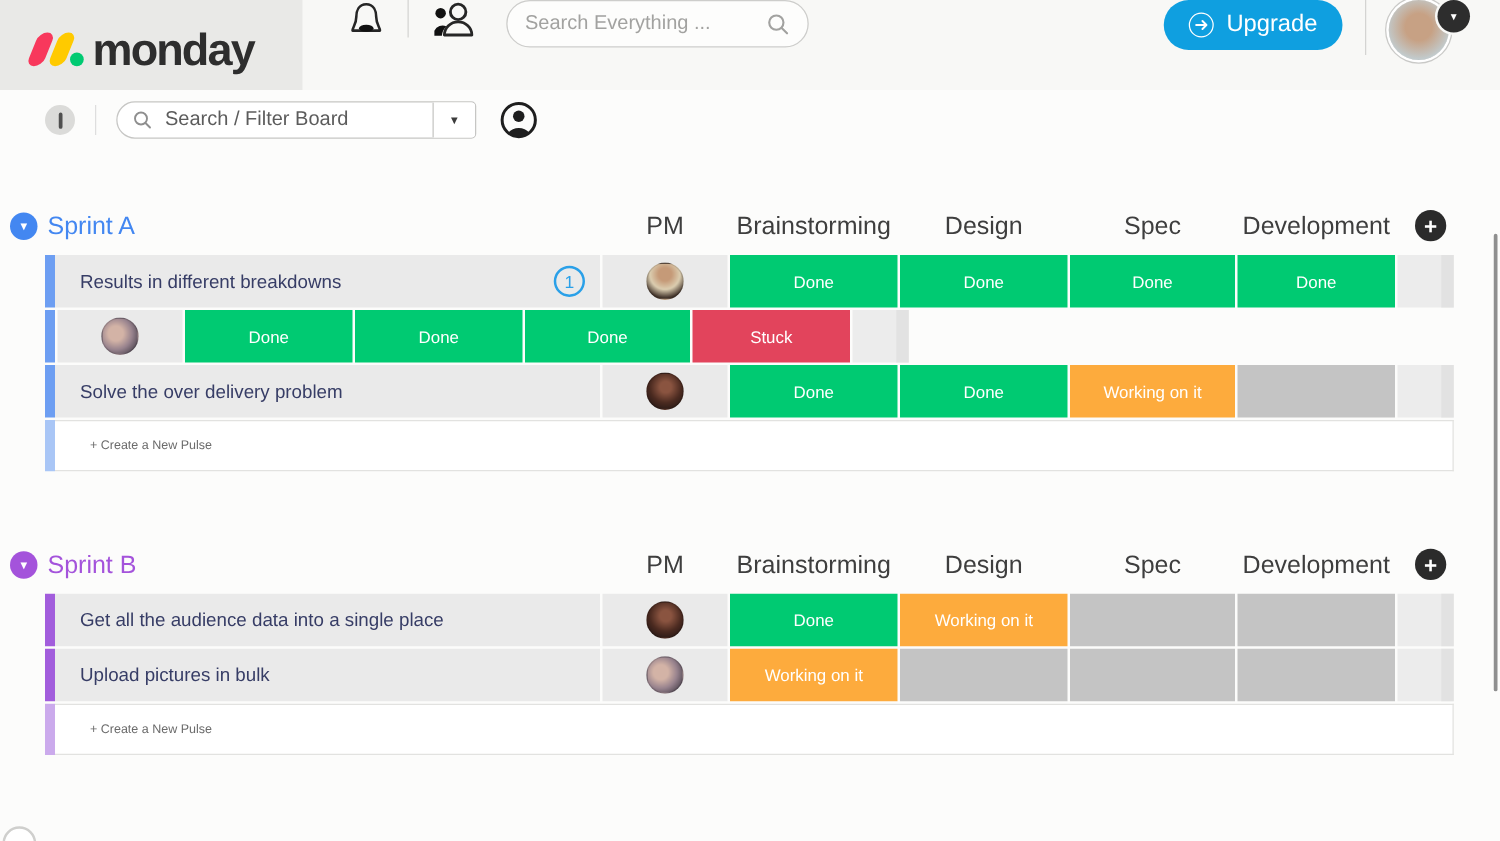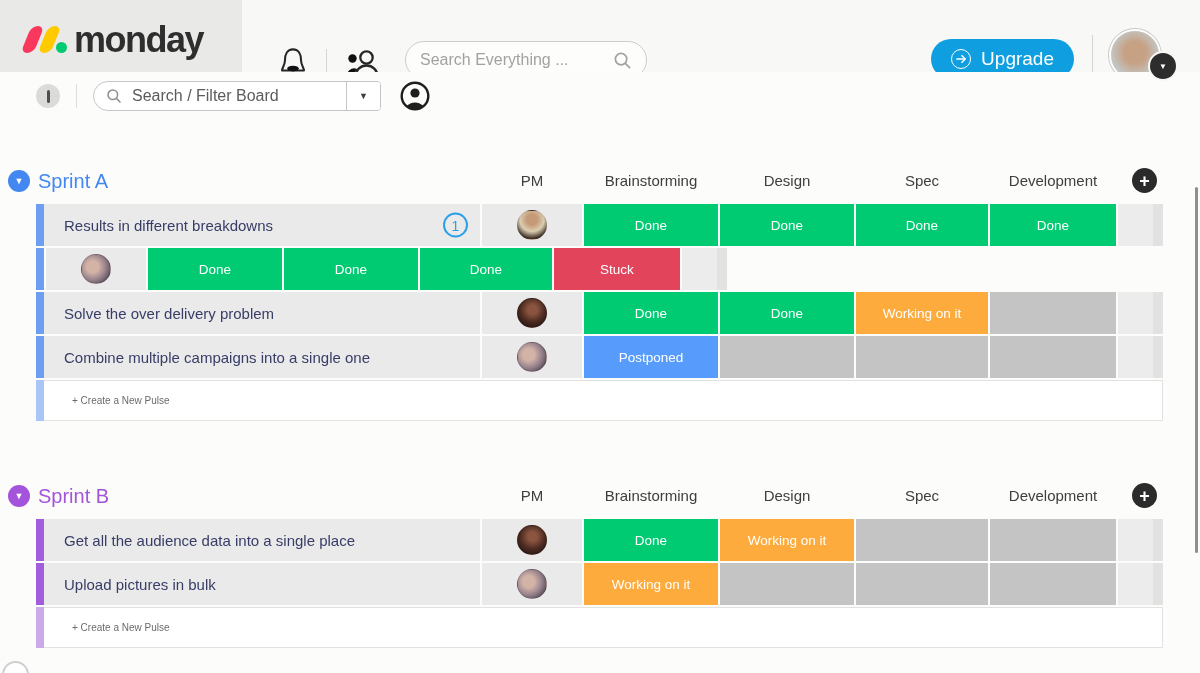--- a/index.html
+++ b/index.html
@@ -26,21 +26,21 @@
   }
   .mark.m1 { left: 4px; }
   .mark.m2 { left: 21px; }
   .logo-marks .dot {
     position: absolute; left: 34px; top: 18px; width: 11px; height: 11px; border-radius: 50%;
   }
   .logo-text {
     font-size: 36px; font-weight: bold; color: #2e2e2e;
     letter-spacing: -1.5px; margin-left: 6px; line-height: 1;
   }
-  .header-right { flex: 1; display: flex; align-items: flex-end; padding: 0 24px 0 36px; }
+  .header-right { flex: 1; display: flex; align-items: flex-start; padding: 0 24px 0 36px; }
   .hdiv { width: 1px; height: 30px; background: #d4d4d2; margin: 0 18px; }
   .hdiv.tall { height: 44px; }
   .icon-btn { background: none; border: none; cursor: pointer; display: flex; align-items: center; }
   .search-pill {
     width: 242px; height: 38px; border: 1.5px solid #cdcdcb; border-radius: 19px;
     background: #fdfdfc; display: flex; align-items: center; padding: 0 14px; margin-left: 26px;
   }
   .search-pill input {
     border: none; outline: none; background: transparent; flex: 1;
     font-size: 16px; color: #666; font-family: inherit; min-width: 0;
@@ -96,21 +96,21 @@
   .group.gb { margin-top: 62px; }
   .group-header { position: relative; height: 26px; margin-bottom: 10px; display: flex; }
   .collapse-circ {
     position: absolute; left: -28px; top: 2px; width: 22px; height: 22px; border-radius: 50%;
     border: none; color: #fff; font-size: 9px; cursor: pointer;
     display: flex; align-items: center; justify-content: center;
   }
   .group-title { position: absolute; left: 2px; top: 2px; font-size: 20px; cursor: pointer; }
   .gh-spacer { width: 444px; }
   .ghc {
-    text-align: center; font-size: 15px; color: #3e3e3e; line-height: 26px;
+    text-align: center; font-size: 20px; color: #3e3e3e; line-height: 26px;
     margin-left: 2px; cursor: pointer;
   }
   .wpm { width: 100px; } .w1 { width: 134px; } .w2 { width: 134px; }
   .w3 { width: 132px; } .w4 { width: 126px; }
   .add-col {
     position: absolute; left: 1096px; top: 0; width: 25px; height: 25px; border-radius: 50%;
     background: #2b2b2b; color: #fff; border: none; font-size: 18px; line-height: 1;
     display: flex; align-items: center; justify-content: center; cursor: pointer; font-weight: bold;
   }
   .prow { display: flex; height: 42px; margin-bottom: 2px; }
@@ -296,34 +296,20 @@
       <div class="cpm">
           <span class="av av-dark"></span>
         </div>
       <div class="cstat w1" style="background: rgb(0, 202, 114);">Done</div>
       <div class="cstat w2" style="background: rgb(0, 202, 114);">Done</div>
       <div class="cstat w3" style="background: rgb(253, 171, 61);">Working on it</div>
       <div class="cstat w4" style="background: rgb(196, 196, 196);"></div>
       <div class="cext"></div>
     </div>
 
-    <div class="prow">
-      <div class="bar" style="background: rgb(109, 158, 242);"></div>
-      <div class="cname">
-        <span>Combine multiple campaigns into a single one</span>
-      </div>
-      <div class="cpm">
-          <span class="av av-couple"></span>
-        </div>
-      <div class="cstat w1" style="background: rgb(87, 155, 252);">Postponed</div>
-      <div class="cstat w2" style="background: rgb(196, 196, 196);"></div>
-      <div class="cstat w3" style="background: rgb(196, 196, 196);"></div>
-      <div class="cstat w4" style="background: rgb(196, 196, 196);"></div>
-      <div class="cext"></div>
-    </div>
 
     <div class="pulse-row">
       <div class="bar" style="background: rgb(169, 198, 246);"></div>
       <div class="pulse-cell">+ Create a New Pulse</div>
     </div>
   </section>
 
   <section class="group gb">
     <div class="group-header">
       <button class="collapse-circ" style="background: rgb(164, 83, 219);">

